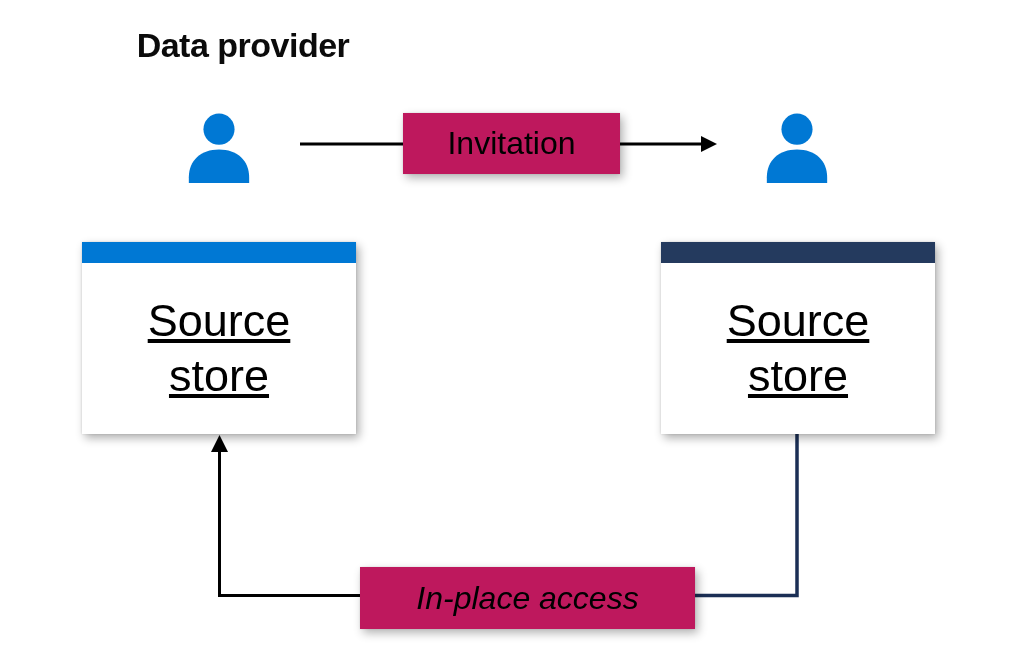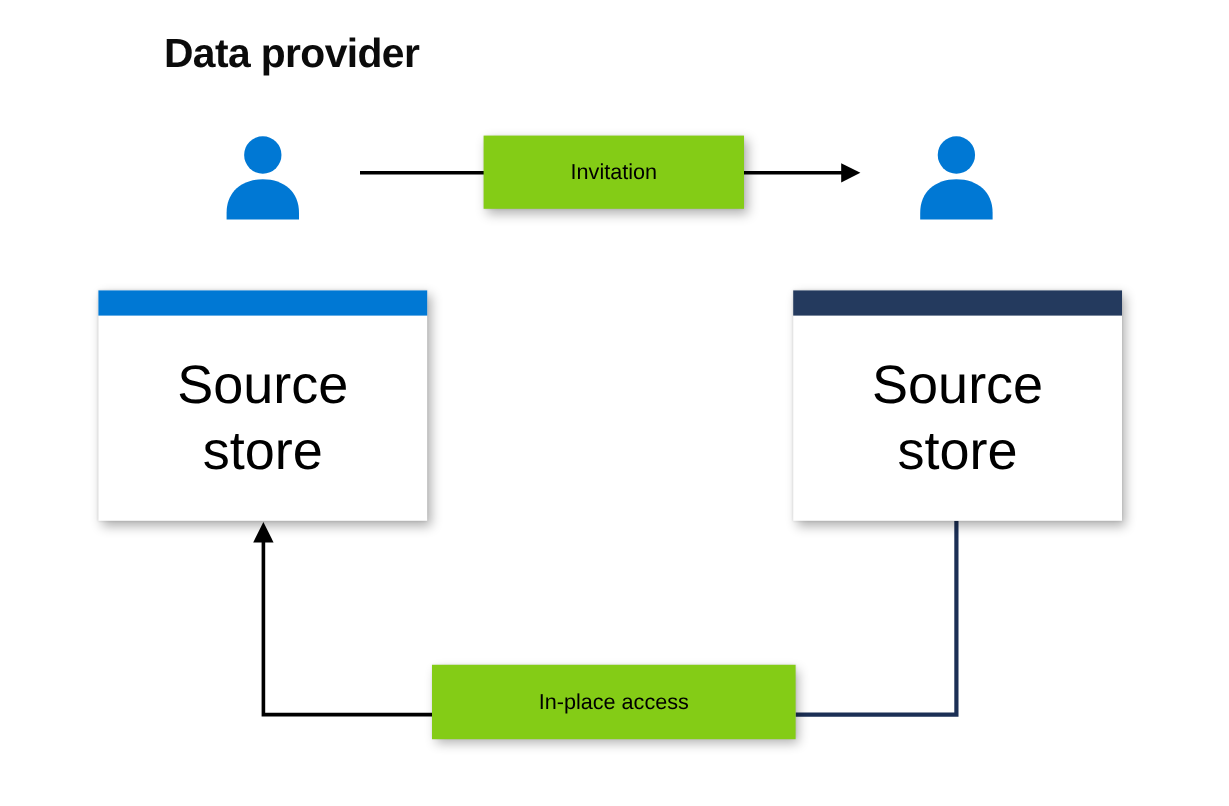--- a/index.html
+++ b/index.html
@@ -44,20 +44,21 @@
   .person.provider { left: 186px; top: 112px; }
   .person.consumer { left: 764px; top: 112px; }
 
   .store {
     position: absolute;
     top: 242px;
     width: 274px;
     height: 192px;
     background: #ffffff;
     box-shadow: 3px 4px 9px rgba(0,0,0,0.32), 0 0 2px rgba(0,0,0,0.12);
+    text-decoration: underline;
   }
   .store.source { left: 82px; }
   .store.target { left: 661px; }
   .store-header {
     width: 100%;
     height: 21px;
   }
   .store.source .store-header { background: #0078D4; }
   .store.target .store-header { background: #243A5E; }
   .store-body {
@@ -67,35 +68,35 @@
     align-items: center;
     justify-content: center;
     text-align: center;
     font-size: 45px;
     line-height: 1.22;
     color: #000000;
   }
 
   .label-box {
     position: absolute;
-    background: #84cc16;
+    background: #be185d;
     box-shadow: 3px 4px 9px rgba(0,0,0,0.30), 0 0 2px rgba(0,0,0,0.10);
     display: flex;
     align-items: center;
     justify-content: center;
-    font-size: 18px;
+    font-size: 32px;
     color: #000000;
   }
   .label-box.invitation {
     left: 403px; top: 113px;
     width: 217px; height: 61px;
   }
   .label-box.inplace {
-    left: 360px; top: 554px;
-    width: 303px; height: 62px;
+    left: 360px; top: 567px;
+    width: 335px; height: 62px; font-style: italic;
   }
 </style>
 </head>
 <body>
 
 <div class="canvas">
 
   <svg class="connector-layer" viewBox="0 0 1024 672" xmlns="http://www.w3.org/2000/svg">
 
     <line x1="300" y1="144" x2="702" y2="144" stroke="#000000" stroke-width="3"></line>

